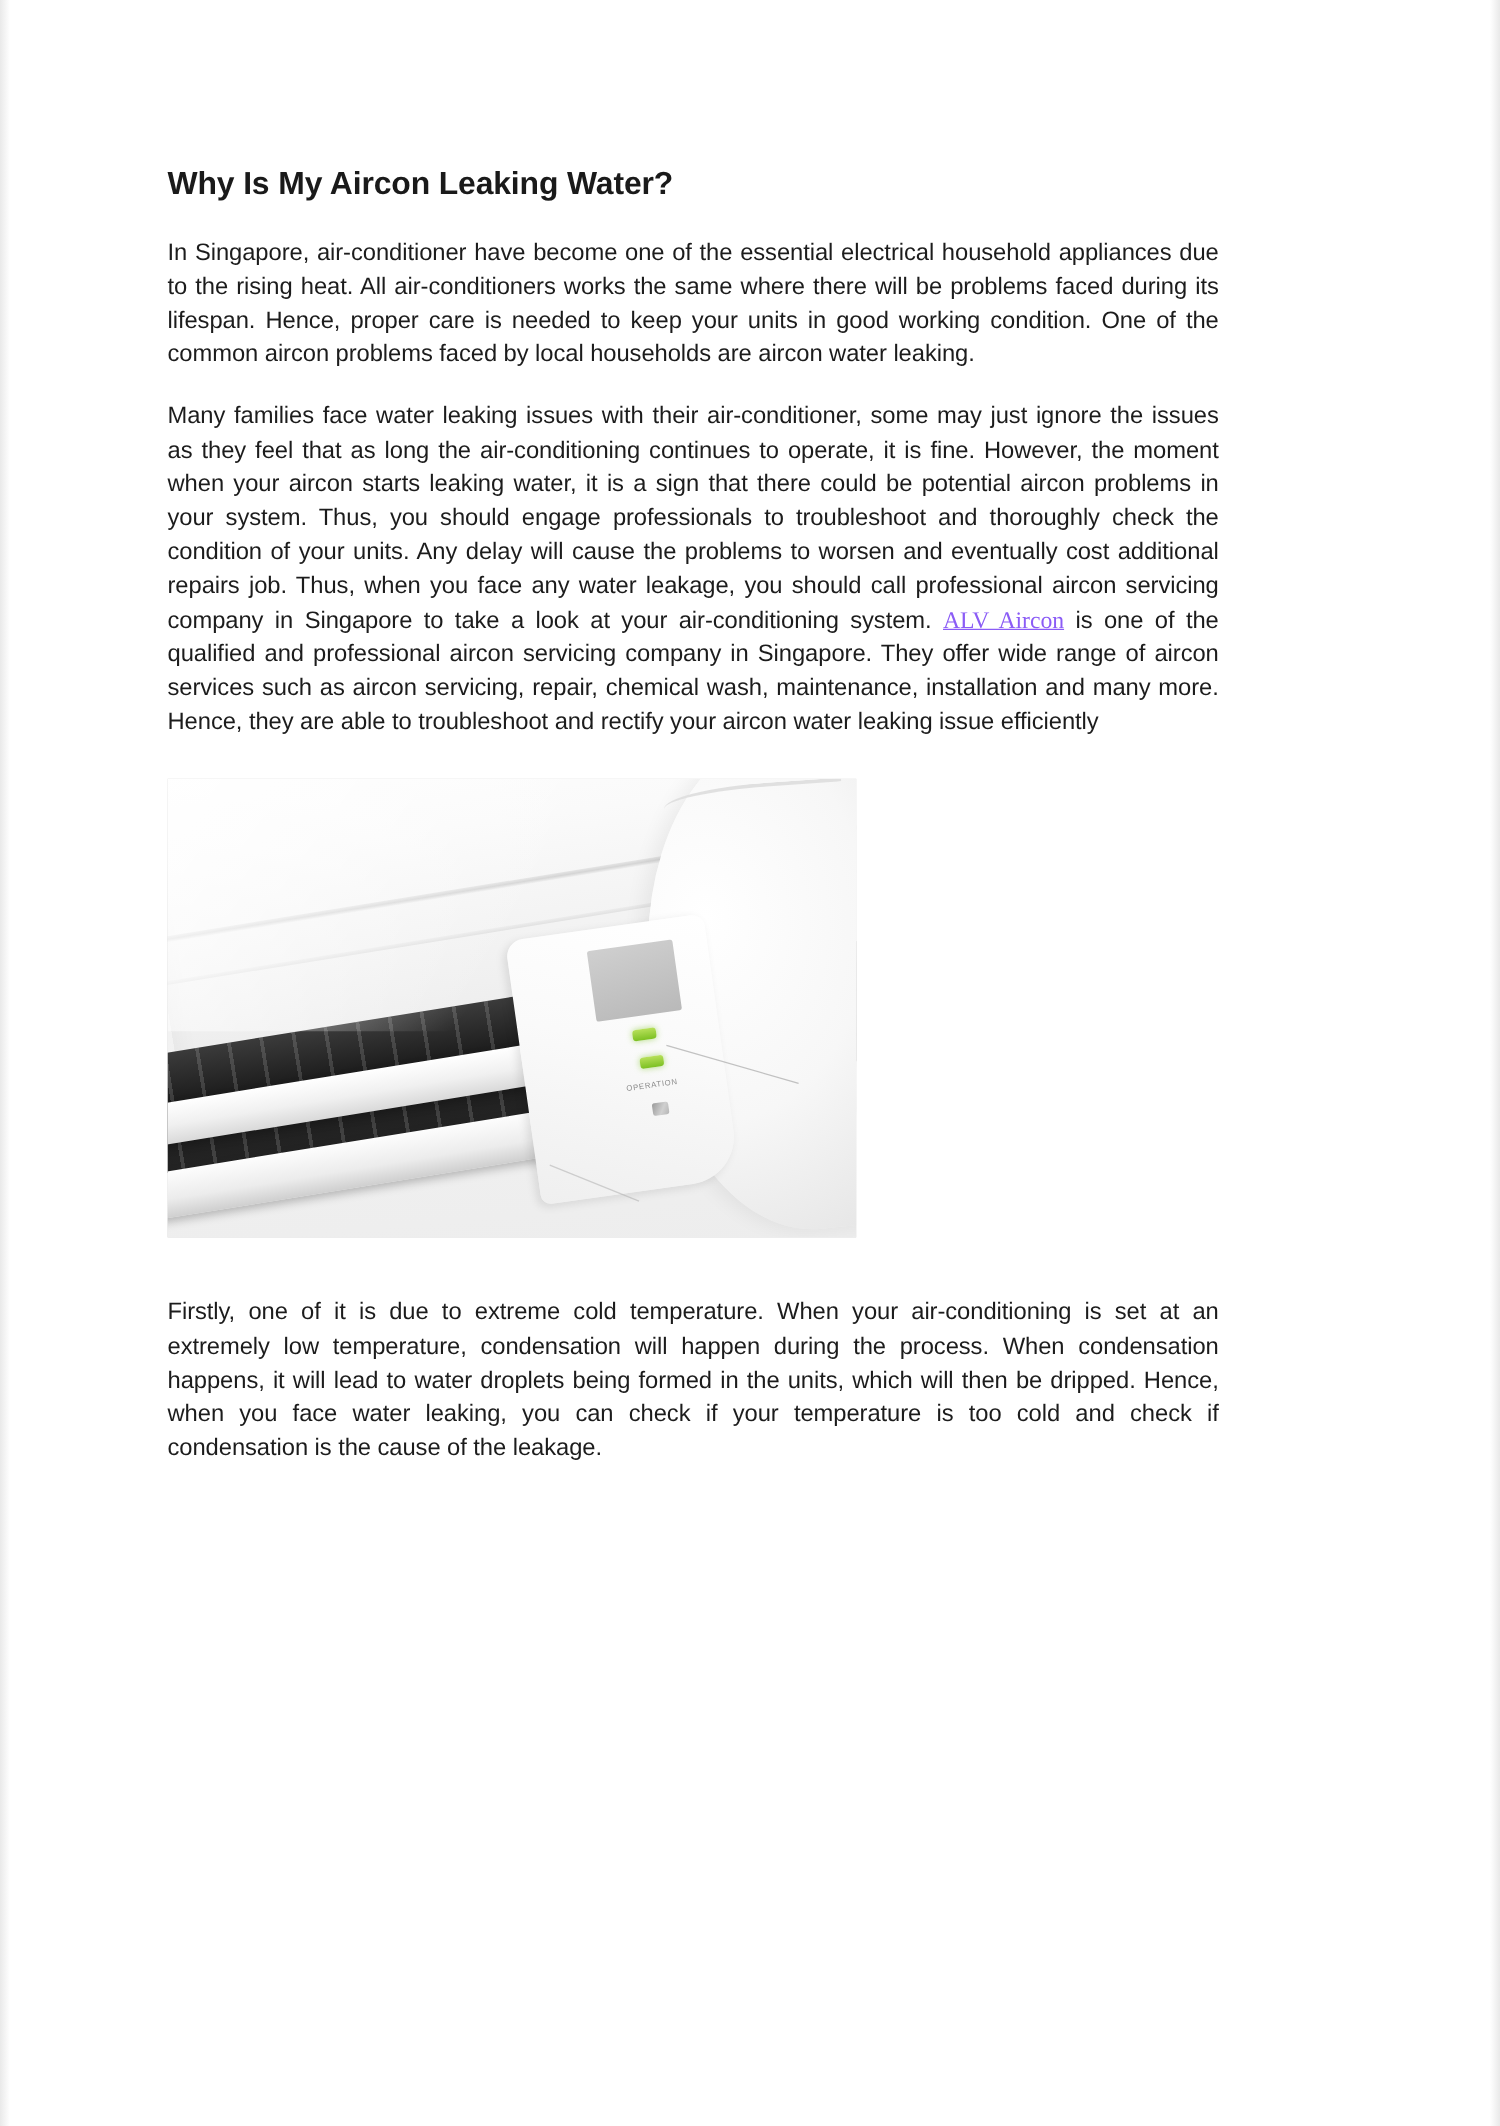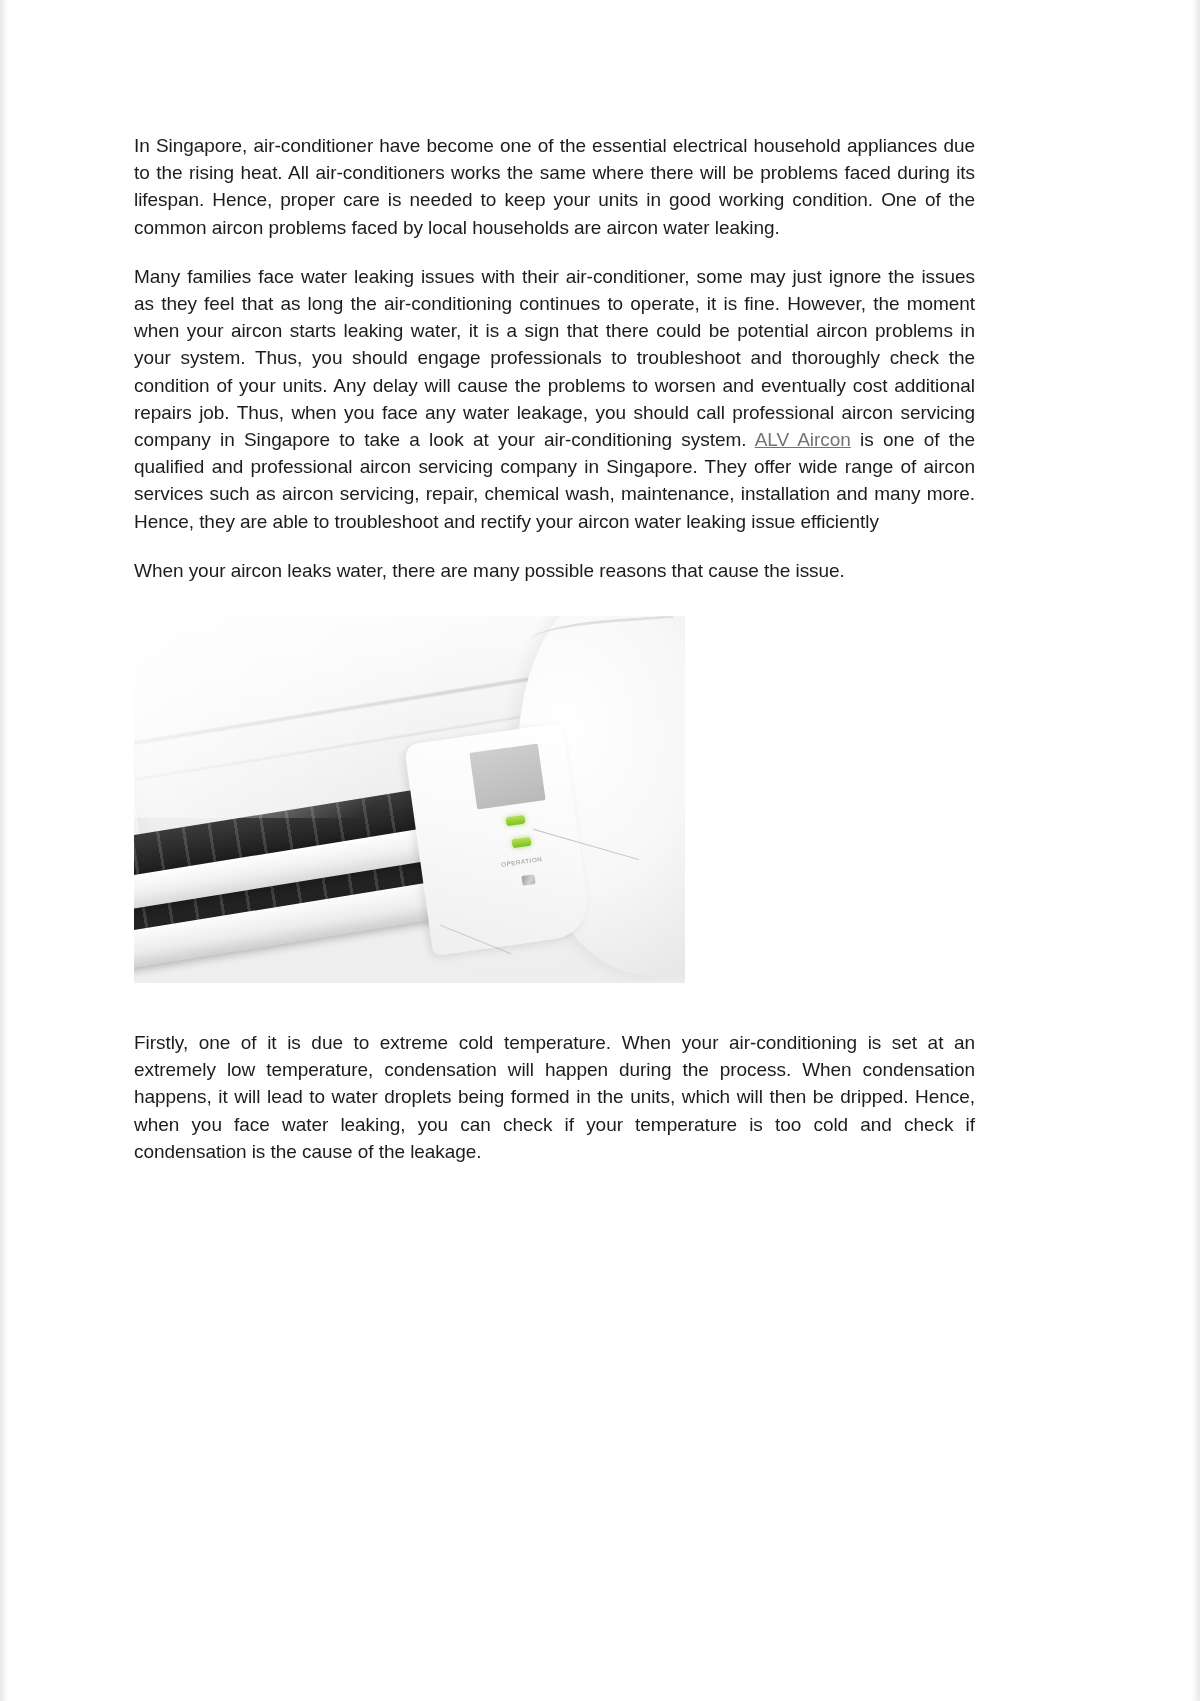--- a/index.html
+++ b/index.html
@@ -49,22 +49,23 @@
   }
   p.body-text {
     font-size: 19px;
     line-height: 27.2px;
     color: #1c1c1c;
     text-align: justify;
     margin: 0 0 22px 0;
     letter-spacing: -0.05px;
   }
   a.inline-link {
-    color: #737373;
+    color: #8b5cf6;
     text-decoration: underline;
+    font-family: Liberation Serif, serif;
   }
   .figure {
     position: relative;
     margin: 32px 0 46px 0;
     width: 551px;
     height: 367px;
     overflow: hidden;
     background: #dcdcdc;
   }
   
@@ -262,26 +263,26 @@
 </head>
 <body>
 
 <div class="page">
 
   <div class="page-edge-left"></div>
   <div class="page-edge-right"></div>
 
   <div class="content">
 
+    <h1 class="doc-title">Why Is My Aircon Leaking Water?</h1>
 
     <p class="body-text">In Singapore, air-conditioner have become one of the essential electrical household appliances due to the rising heat. All air-conditioners works the same where there will be problems faced during its lifespan. Hence, proper care is needed to keep your units in good working condition. One of the common aircon problems faced by local households are aircon water leaking.</p>
 
     <p class="body-text"><span>Many families face water leaking issues with their air-conditioner, some may just ignore the issues as they feel that as long the air-conditioning continues to operate, it is fine. However, the moment when your aircon starts leaking water, it is a sign that there could be potential aircon problems in your system. Thus, you should engage professionals to troubleshoot and thoroughly check the condition of your units.  Any delay will cause the problems to worsen and eventually cost additional repairs job. Thus, when you face any water leakage, you should call professional aircon servicing company in Singapore to take a look at your air-conditioning system. </span><a class="inline-link" href="#">ALV Aircon</a><span> is one of the qualified and professional aircon servicing company in Singapore. They offer wide range of aircon services such as aircon servicing, repair, chemical wash, maintenance, installation and many more. Hence, they are able to troubleshoot and rectify your aircon water leaking issue efficiently</span></p>
 
-    <p class="body-text">When your aircon leaks water, there are many possible reasons that cause the issue.</p>
 
     <figure class="figure">
       <div class="photo">
         <div class="ac-body"></div>
         <div class="ac-seam"></div>
         <div class="ac-seam2"></div>
         <div class="ac-vent-dark"></div>
         <div class="ac-vent-fins"></div>
         <div class="ac-louver"></div>
         <div class="ac-louver2"></div>

